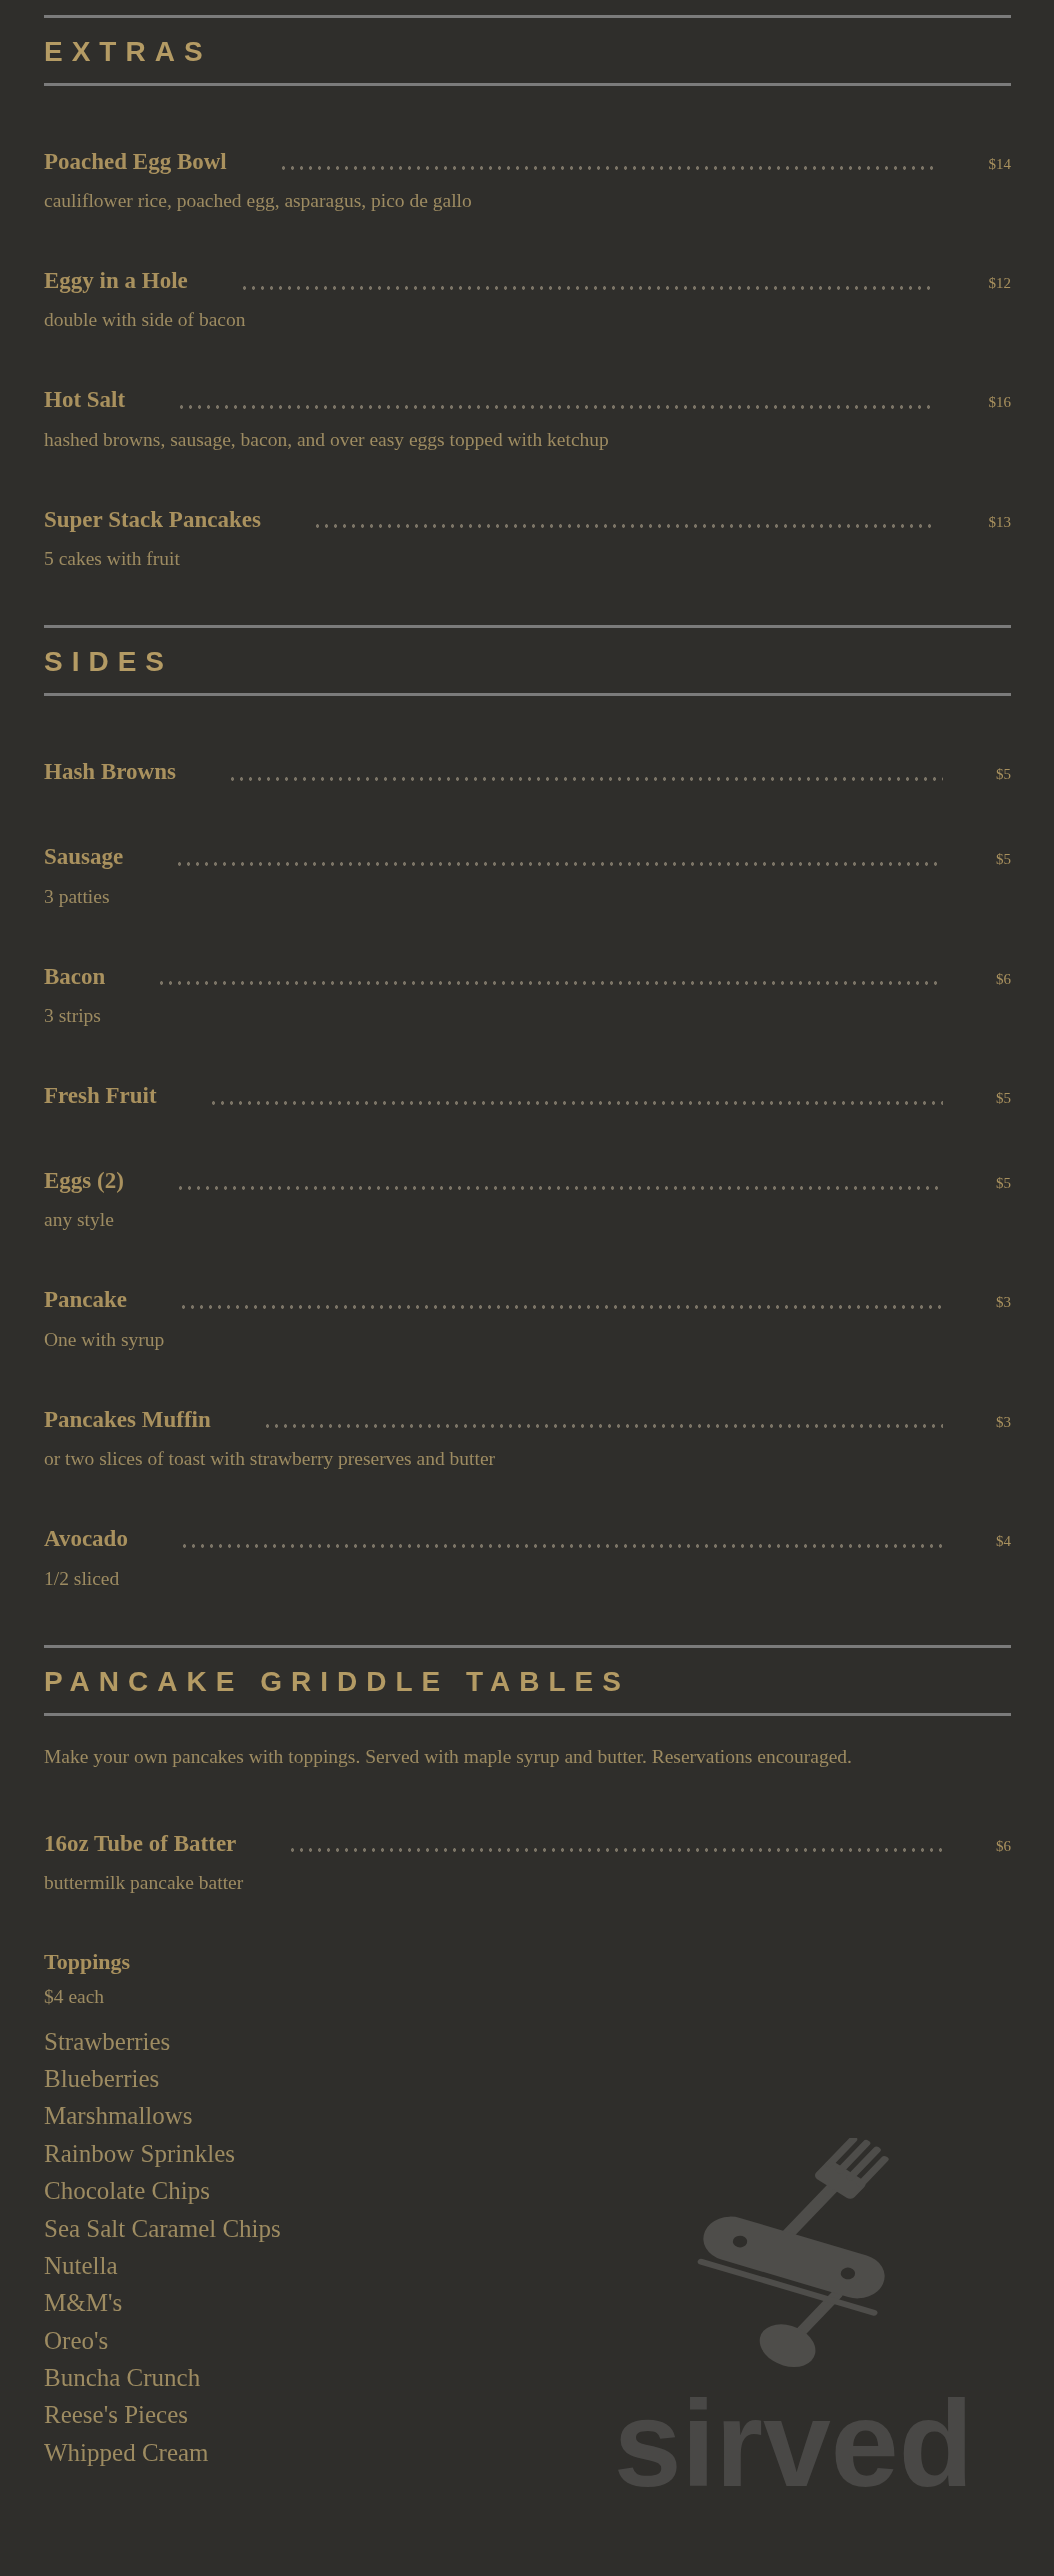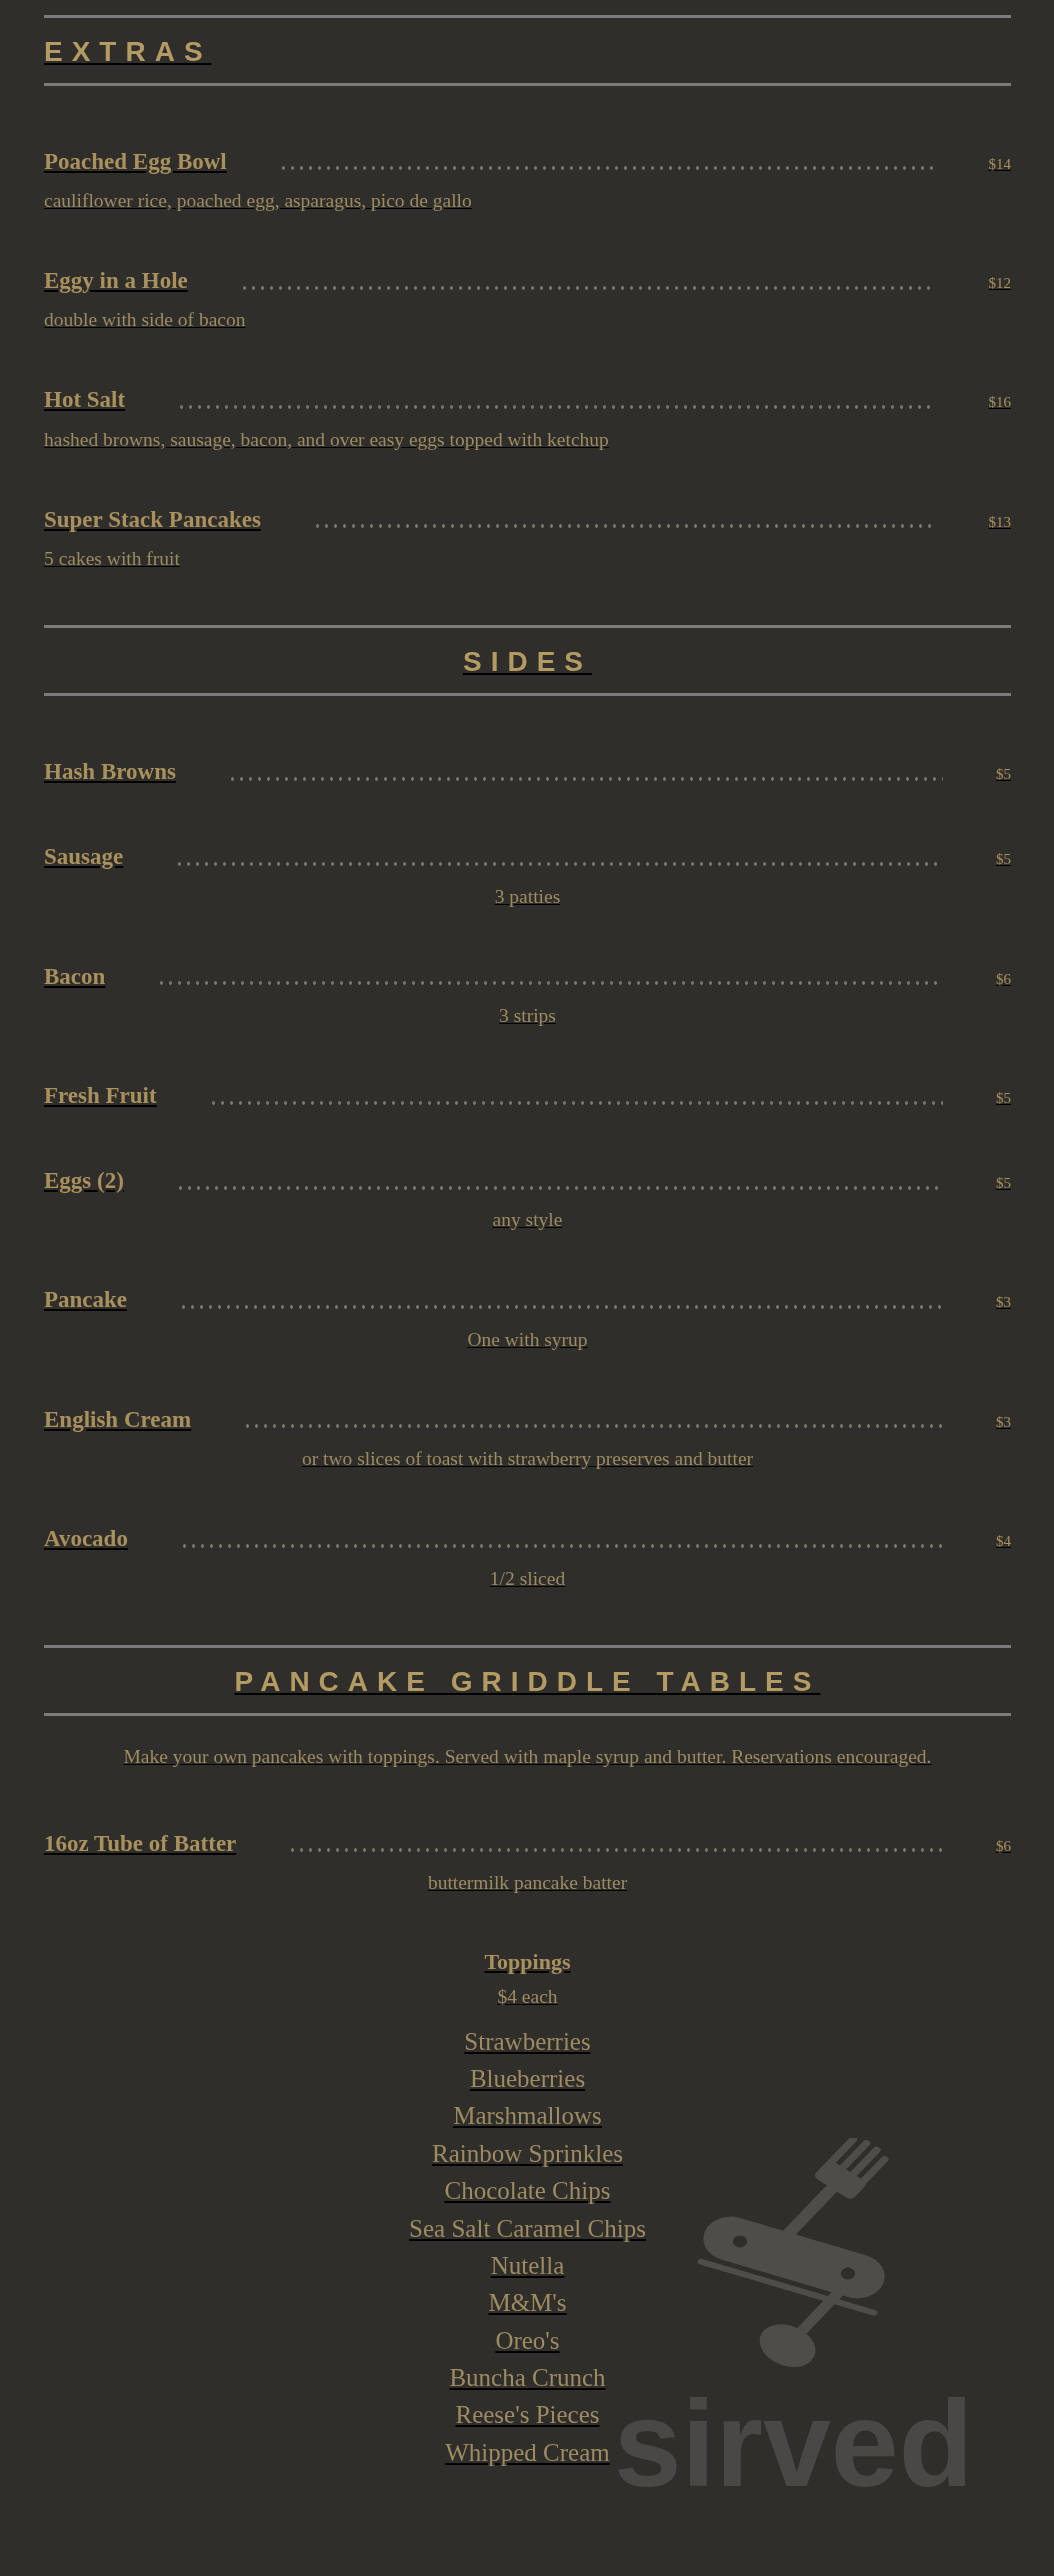--- a/index.html
+++ b/index.html
@@ -9,22 +9,22 @@
     font-family:"Liberation Serif", serif;
     overflow:hidden;
     position:relative;
   }
   .page{
     position:relative;
     width:1055px;height:2576px;
     padding:14.6px 44px 0 44px;
     box-sizing:border-box;
   }
-  .content{position:relative;z-index:1;text-decoration:underline;}
-  .section + .section{margin-top:32px;text-align:center;}
+  .content{position:relative;z-index:1;}
+  .section + .section{margin-top:32px;}
   .section-rule{
     border:none;height:0;
     border-top:3.2px solid #7b7b7b;
     margin:0;
   }
   .section-title{
     font-family:"Liberation Sans", sans-serif;
     font-weight:bold;
     font-size:28px;
     line-height:34px;
@@ -231,21 +231,21 @@
         <div class="menu-item">
           <div class="row">
             <span class="iname">Pancake</span>
             <span class="dots"></span>
             <span class="price">$3</span>
           </div>
           <div class="desc">One with syrup</div>
         </div>
         <div class="menu-item">
           <div class="row">
-            <span class="iname">English Cream</span>
+            <span class="iname">Pancakes Muffin</span>
             <span class="dots"></span>
             <span class="price">$3</span>
           </div>
           <div class="desc">or two slices of toast with strawberry preserves and butter</div>
         </div>
         <div class="menu-item">
           <div class="row">
             <span class="iname">Avocado</span>
             <span class="dots"></span>
             <span class="price">$4</span>

